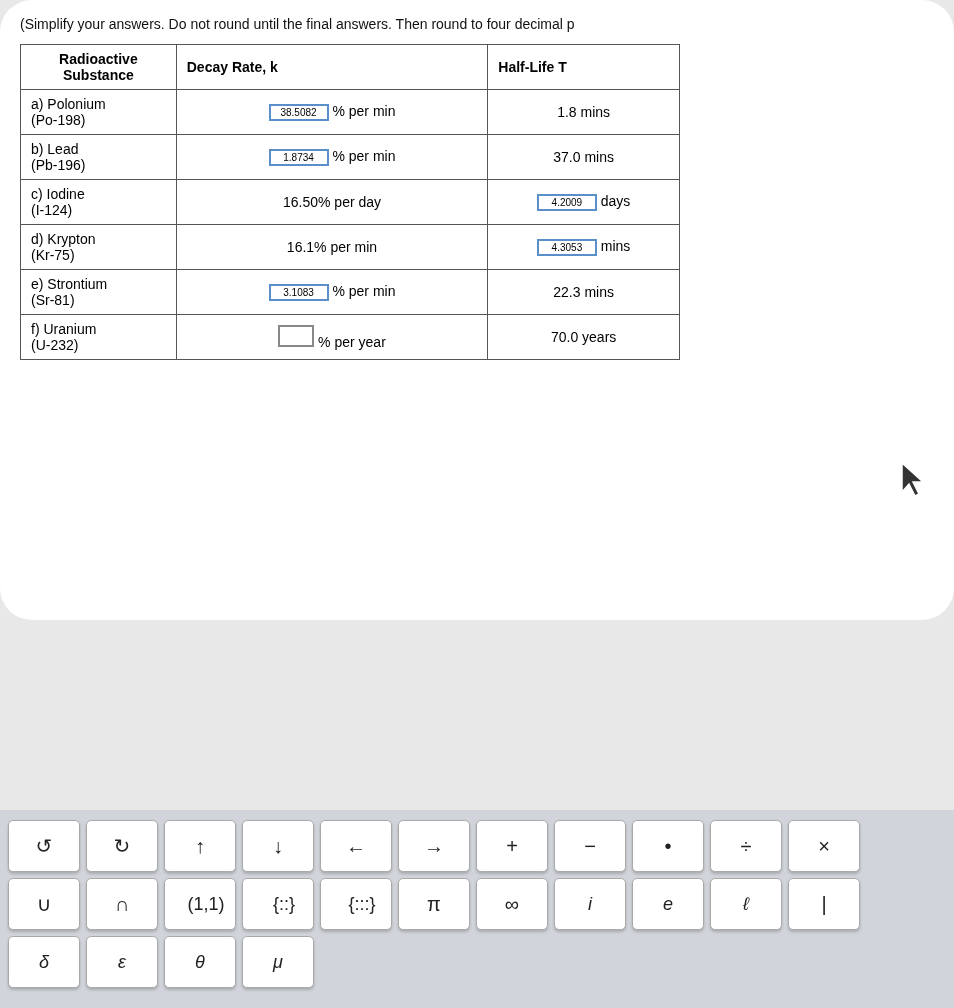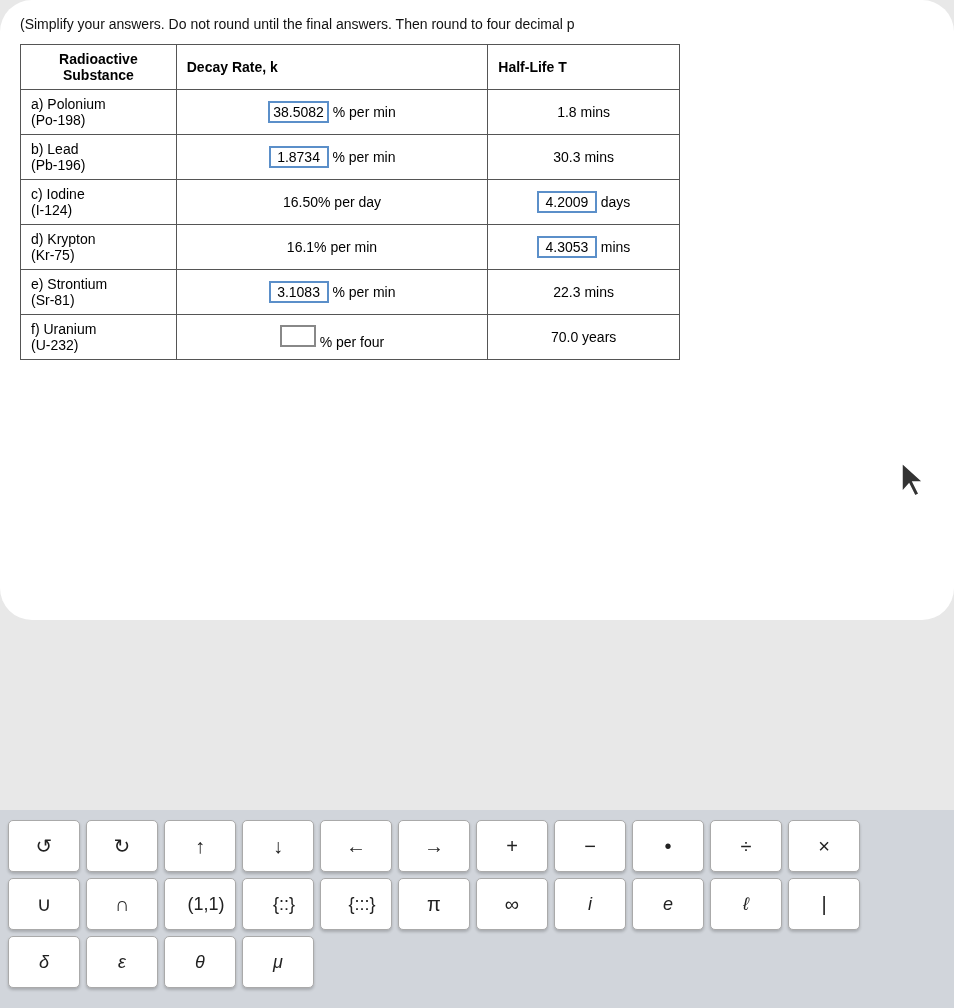--- a/index.html
+++ b/index.html
@@ -64,21 +64,21 @@
       text-align: center;
       width: 160px;
     }
 
     .input-box {
       display: inline-block;
       border: 2px solid #5b8fc9;
       background: white;
       min-width: 60px;
       padding: 1px 3px;
-      font-size: 14px;
+      font-size: 10px;
       vertical-align: baseline;
     }
 
     .input-box-empty {
       display: inline-block;
       border: 2px solid #888;
       background: white;
       width: 36px;
       height: 22px;
       vertical-align: baseline;
@@ -158,21 +158,21 @@
         </td>
         <td>1.8 mins</td>
       </tr>
 
       <tr>
         <td>b) Lead<br>(Pb-196)</td>
         <td>
           <span class="input-box">1.8734</span>
           <span> % per min</span>
         </td>
-        <td>30.3 mins</td>
+        <td>37.0 mins</td>
       </tr>
 
       <tr>
         <td>c) Iodine<br>(I-124)</td>
         <td>16.50% per day</td>
         <td>
           <span class="input-box">4.2009</span>
           <span> days</span>
         </td>
       </tr>
@@ -192,21 +192,21 @@
           <span class="input-box">3.1083</span>
           <span> % per min</span>
         </td>
         <td>22.3 mins</td>
       </tr>
 
       <tr>
         <td>f) Uranium<br>(U-232)</td>
         <td>
           <span class="input-box-empty"></span>
-          <span>% per four</span>
+          <span>% per year</span>
         </td>
         <td>70.0 years</td>
       </tr>
     </tbody>
   </table>
 </div>
 
 <svg class="cursor-svg" width="30" height="40" viewBox="0 0 30 40">
   <polygon points="3,3 3,32 10,24 16,36 20,34 14,22 24,22" fill="#333" stroke="#fff" stroke-width="1.5"></polygon>
 </svg>

